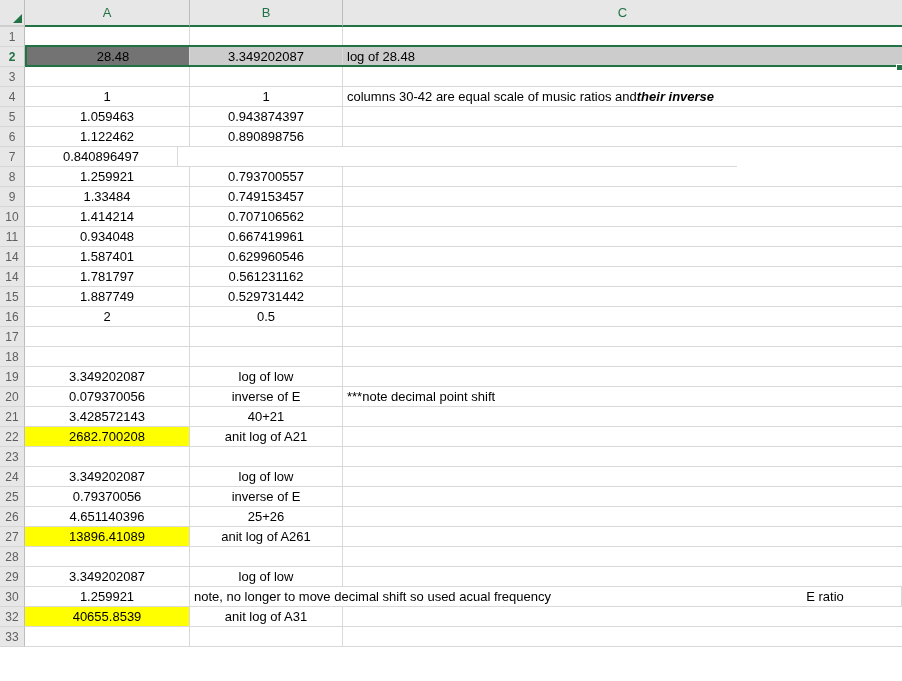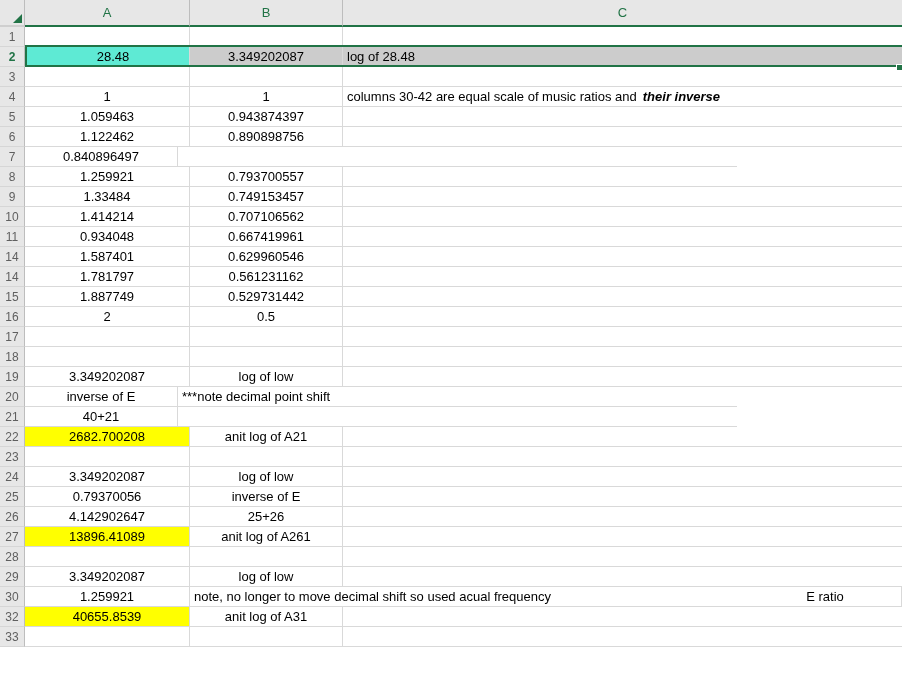--- a/index.html
+++ b/index.html
@@ -57,23 +57,23 @@
     display: flex; align-items: center;
     white-space: nowrap; overflow: hidden;
     border-right: 1px solid #d9d9d9;
     border-bottom: 1px solid #d9d9d9;
     background: #fff;
   }
   .cell.cA { width: 165px; justify-content: center; }
   .cell.cB { width: 153px; justify-content: center; }
   .cell.cC { width: 559px; justify-content: flex-start; padding-left: 4px; border-right: none; }
   .cell.selfill { background: #cccccc; }
-  .cell.active { background: #5eead4; padding-left: 12px; }
+  .cell.active { background: #737373; padding-left: 12px; }
   .cell.yellow { background: #ffff00; font-weight: normal; }
-  .bi { font-weight: bold; font-style: italic; margin-left: 6px; }
+  .bi { font-weight: bold; font-style: italic; }
   
   #sel-border {
     position: absolute;
     left: 25px; top: 45px;
     width: 877px; height: 22px;
     border-top: 2px solid #217346;
     border-bottom: 2px solid #217346;
     border-left: 2px solid #217346;
     pointer-events: none;
   }
@@ -206,25 +206,27 @@
         <div class="cell cC"></div>
       </div>
       <div class="row">
         <div class="rowhead">19</div>
         <div class="cell cA">3.349202087</div>
         <div class="cell cB">log of low</div>
         <div class="cell cC"></div>
       </div>
       <div class="row">
         <div class="rowhead">20</div>
+        <div class="cell cA">0.079370056</div>
         <div class="cell cB">inverse of E</div>
         <div class="cell cC">***note decimal point shift</div>
       </div>
       <div class="row">
         <div class="rowhead">21</div>
+        <div class="cell cA">3.428572143</div>
         <div class="cell cB">40+21</div>
         <div class="cell cC"></div>
       </div>
       <div class="row">
         <div class="rowhead">22</div>
         <div class="cell cA yellow">2682.700208</div>
         <div class="cell cB">anit log of A21</div>
         <div class="cell cC"></div>
       </div>
       <div class="row">
@@ -240,21 +242,21 @@
         <div class="cell cC"></div>
       </div>
       <div class="row">
         <div class="rowhead">25</div>
         <div class="cell cA">0.79370056</div>
         <div class="cell cB">inverse of E</div>
         <div class="cell cC"></div>
       </div>
       <div class="row">
         <div class="rowhead">26</div>
-        <div class="cell cA">4.142902647</div>
+        <div class="cell cA">4.651140396</div>
         <div class="cell cB">25+26</div>
         <div class="cell cC"></div>
       </div>
       <div class="row">
         <div class="rowhead">27</div>
         <div class="cell cA yellow">13896.41089</div>
         <div class="cell cB">anit log of A261</div>
         <div class="cell cC"></div>
       </div>
       <div class="row">

